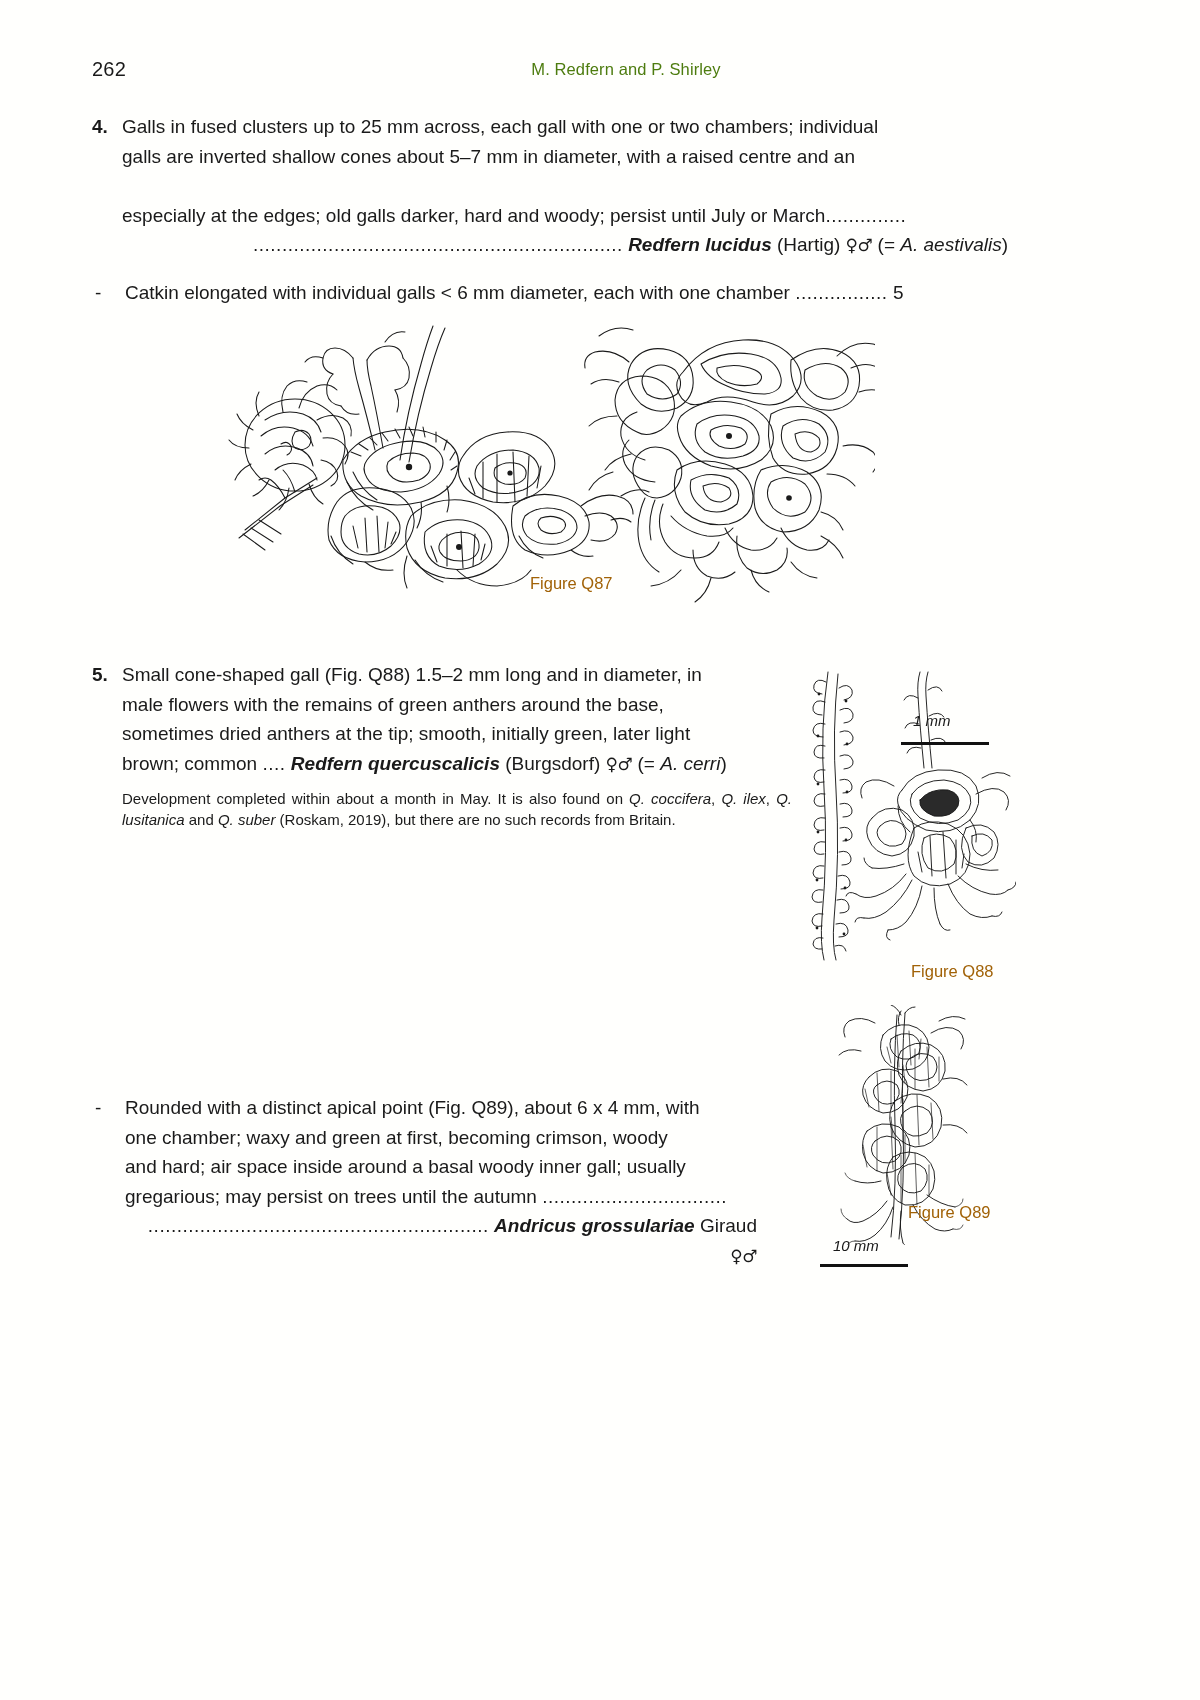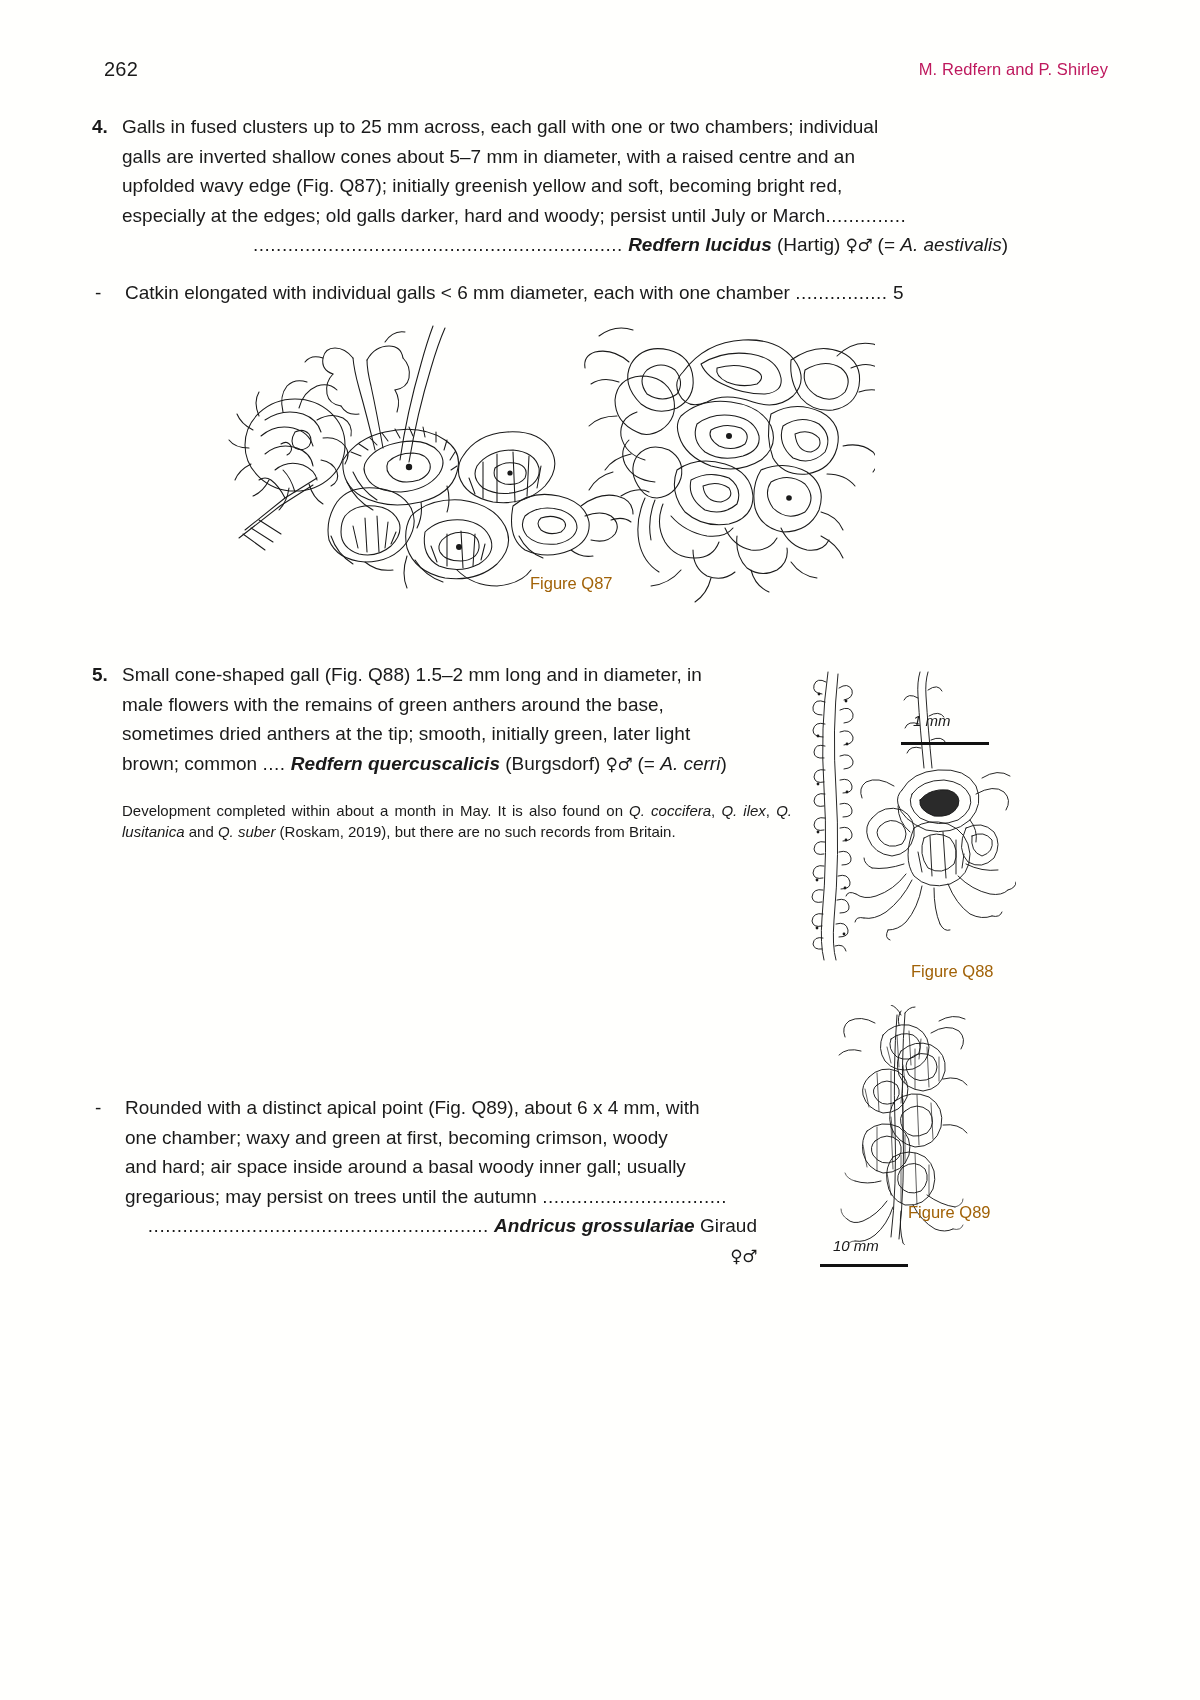--- a/index.html
+++ b/index.html
@@ -17,39 +17,38 @@
     overflow: hidden;
   }
 
   
   .running-head {
     position: absolute;
     top: 58px;
     left: 92px;
     right: 92px;
     height: 24px;
-    margin-left: 12px;
   }
   .folio {
     position: absolute;
     left: 0;
     top: 0;
     font-size: 20px;
     letter-spacing: .2px;
     color: #1a1a1a;
   }
   .head-title {
     position: absolute;
     left: 0;
     right: 0;
     top: 2px;
-    text-align: right;
+    text-align: center;
     font-size: 16.5px;
     letter-spacing: .1px;
-    color: #be185d;
+    color: #4d7c0f;
     padding-left: 52px;
   }
 
   
   .key-block {
     position: absolute;
     display: flex;
   }
   .key-num {
     width: 30px;
@@ -85,21 +84,21 @@
     letter-spacing: -0.5px;
   }
   .leaders {
     letter-spacing: .5px;
   }
 
   .note {
     font-size: 15px;
     line-height: 21px;
     text-align: justify;
-    margin-top: 21px;
+    margin-top: 9px;
   }
 
   
   .fig-caption {
     position: absolute;
     font-size: 16.5px;
     color: #a16207;
     white-space: nowrap;
     text-align: center;
   }
@@ -127,21 +126,21 @@
   <div class="running-head">
     <div class="folio">262</div>
     <div class="head-title">M. Redfern and P. Shirley</div>
   </div>
 
   <div class="key-block" style="top:112px; left:92px; width:916px;">
     <div class="key-num">4.</div>
     <div class="key-body">
       <span>Galls in fused clusters up to 25 mm across, each gall with one or two chambers; individual</span><br>
       <span>galls are inverted shallow cones about 5–7 mm in diameter, with a raised centre and an</span><br>
-      <span>upfolded wavy edge (Fig. Q87); initially greenish yellow and soft, becoming bright red,</span><br>
+      <br>
       <span>especially at the edges; old galls darker, hard and woody; persist until July or March</span><span class="leaders">..............</span><br>
       <span class="last-line"><span class="leaders">................................................................</span> <span class="sci">Redfern lucidus</span> <span>(Hartig)</span> <span class="sym">♀♂</span> <span>(= </span><span class="ital">A. aestivalis</span><span>)</span></span>
     </div>
   </div>
 
   <div class="key-block" style="top:278px; left:92px; width:916px;">
     <div class="key-num dash">-</div>
     <div class="key-body" style="text-align:left;">
       <span>Catkin elongated with individual galls &lt; 6 mm diameter, each with one chamber</span> <span class="leaders">................</span> <span>5</span>
     </div>

